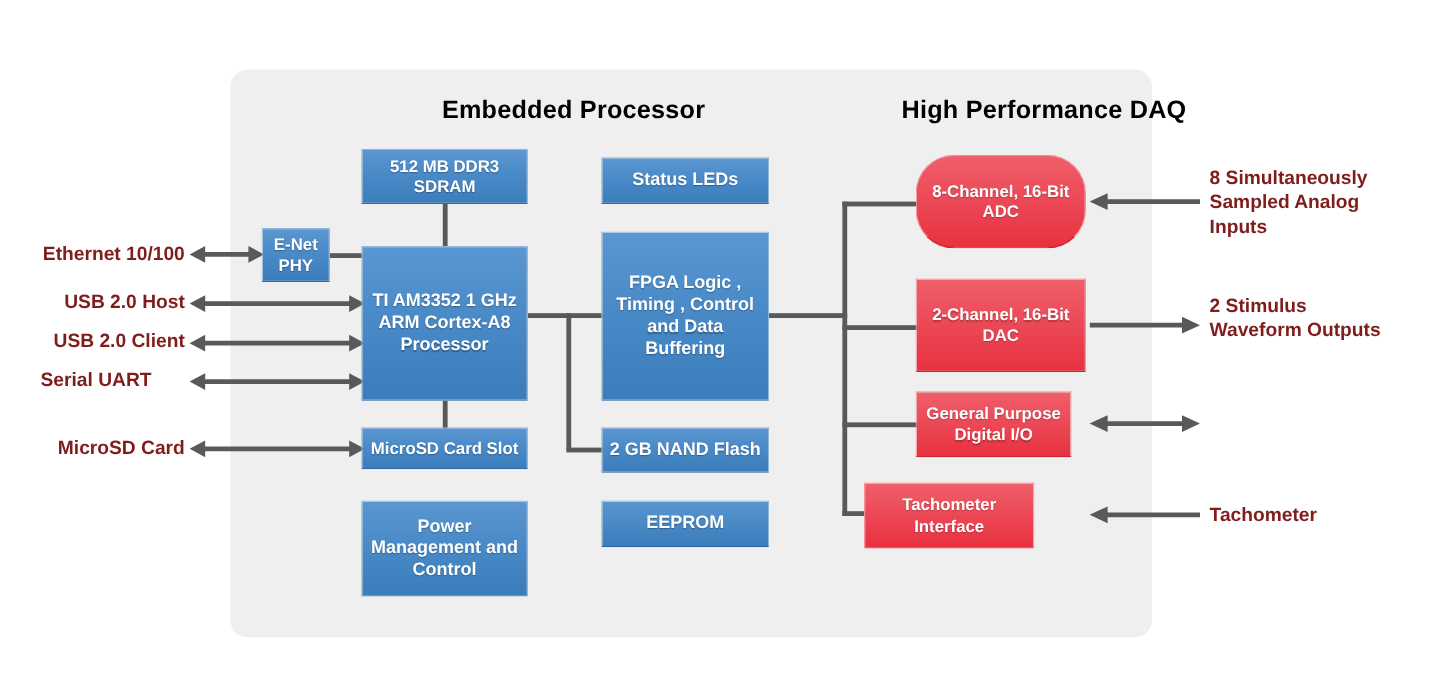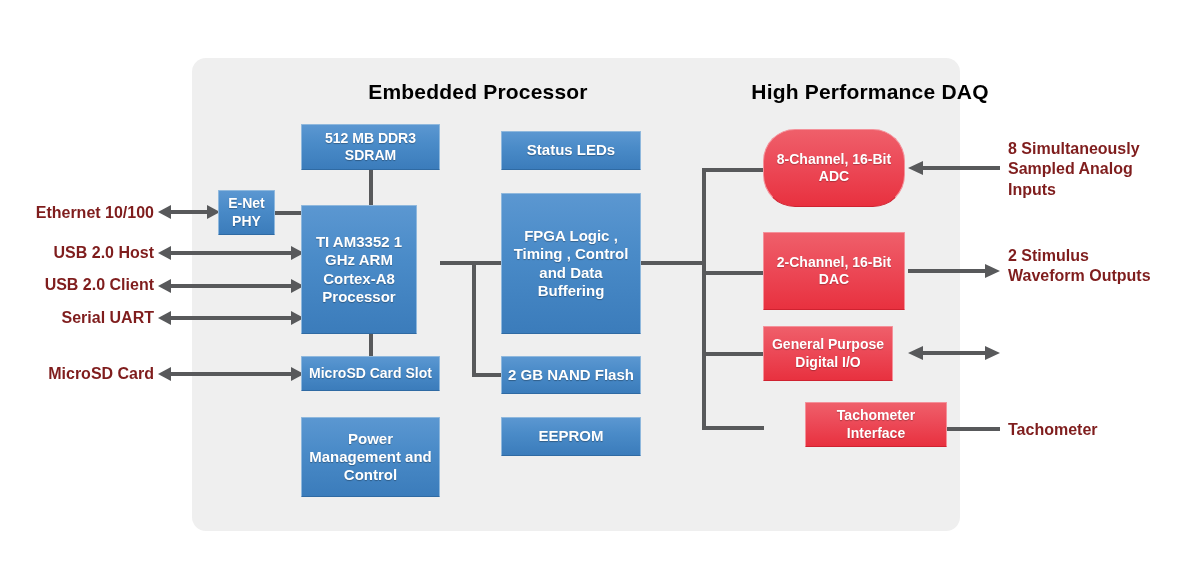--- a/index.html
+++ b/index.html
@@ -68,48 +68,48 @@
   .red {
     background: linear-gradient(to bottom, #ef5f6a 0%, #ec4a58 45%, #e8313f 100%);
     border: 1px solid #f4919a;
     border-bottom-color: #cf2230;
     text-shadow: 0 1px 1px rgba(0,0,0,0.25);
   }
 
   
   #blk-enet      { left:218px; top:190px; width: 57px; height: 45px; font-size:14px; }
   #blk-ddr3      { left:301px; top:124px; width:139px; height: 46px; font-size:14px; }
-  #blk-cpu       { left:301px; top:205px; width:116px; height:129px; font-size:15px; }
+  #blk-cpu       { left:301px; top:205px; width:139px; height:129px; font-size:15px; }
   #blk-sdslot    { left:301px; top:356px; width:139px; height: 35px; font-size:14px; }
   #blk-power     { left:301px; top:417px; width:139px; height: 80px; font-size:15px; }
   #blk-leds      { left:501px; top:131px; width:140px; height: 39px; font-size:15px; }
   #blk-fpga      { left:501px; top:193px; width:140px; height:141px; font-size:15px; }
   #blk-nand      { left:501px; top:356px; width:140px; height: 38px; font-size:15px; }
   #blk-eeprom    { left:501px; top:417px; width:140px; height: 39px; font-size:15px; }
   #blk-adc       { left:763px; top:129px; width:142px; height: 78px; font-size:14px;border-radius:32px; }
   #blk-dac       { left:763px; top:232px; width:142px; height: 78px; font-size:14px; }
   #blk-gpio      { left:763px; top:326px; width:130px; height: 55px; font-size:14px; }
-  #blk-tach      { left:805px; top:402px; width:142px; height: 45px; font-size:14px; }
+  #blk-tach      { left:720px; top:402px; width:142px; height: 55px; font-size:14px; }
 
   
   .ext-label {
     position: absolute;
     font-size: 16px;
     font-weight: bold;
     color: #7f1d1d;
     line-height: 1.28;
     white-space: pre-line;
   }
   .ext-label.right-align { text-align: right; }
   .ext-label.left-align  { text-align: left; }
 
   #lbl-ethernet { left:  6px; top:203px; width:148px; }
   #lbl-usbhost  { left:  6px; top:243px; width:148px; }
   #lbl-usbclient{ left:  6px; top:275px; width:148px; }
-  #lbl-uart     { left:  6px; top:308px; width:148px; }
+  #lbl-uart     { left:  6px; top:308px; width:148px;text-align:center; }
   #lbl-microsd  { left:  6px; top:364px; width:148px; }
 
   #lbl-analog   { left:1008px; top:139px; width:190px; }
   #lbl-stimulus { left:1008px; top:246px; width:190px; }
   #lbl-gpio     { left:1008px; top:313px; width:192px; font-size:15px; line-height:1.3; }
   #lbl-tach     { left:1008px; top:420px; width:190px; }
 
   
   .line {
     position: absolute;

